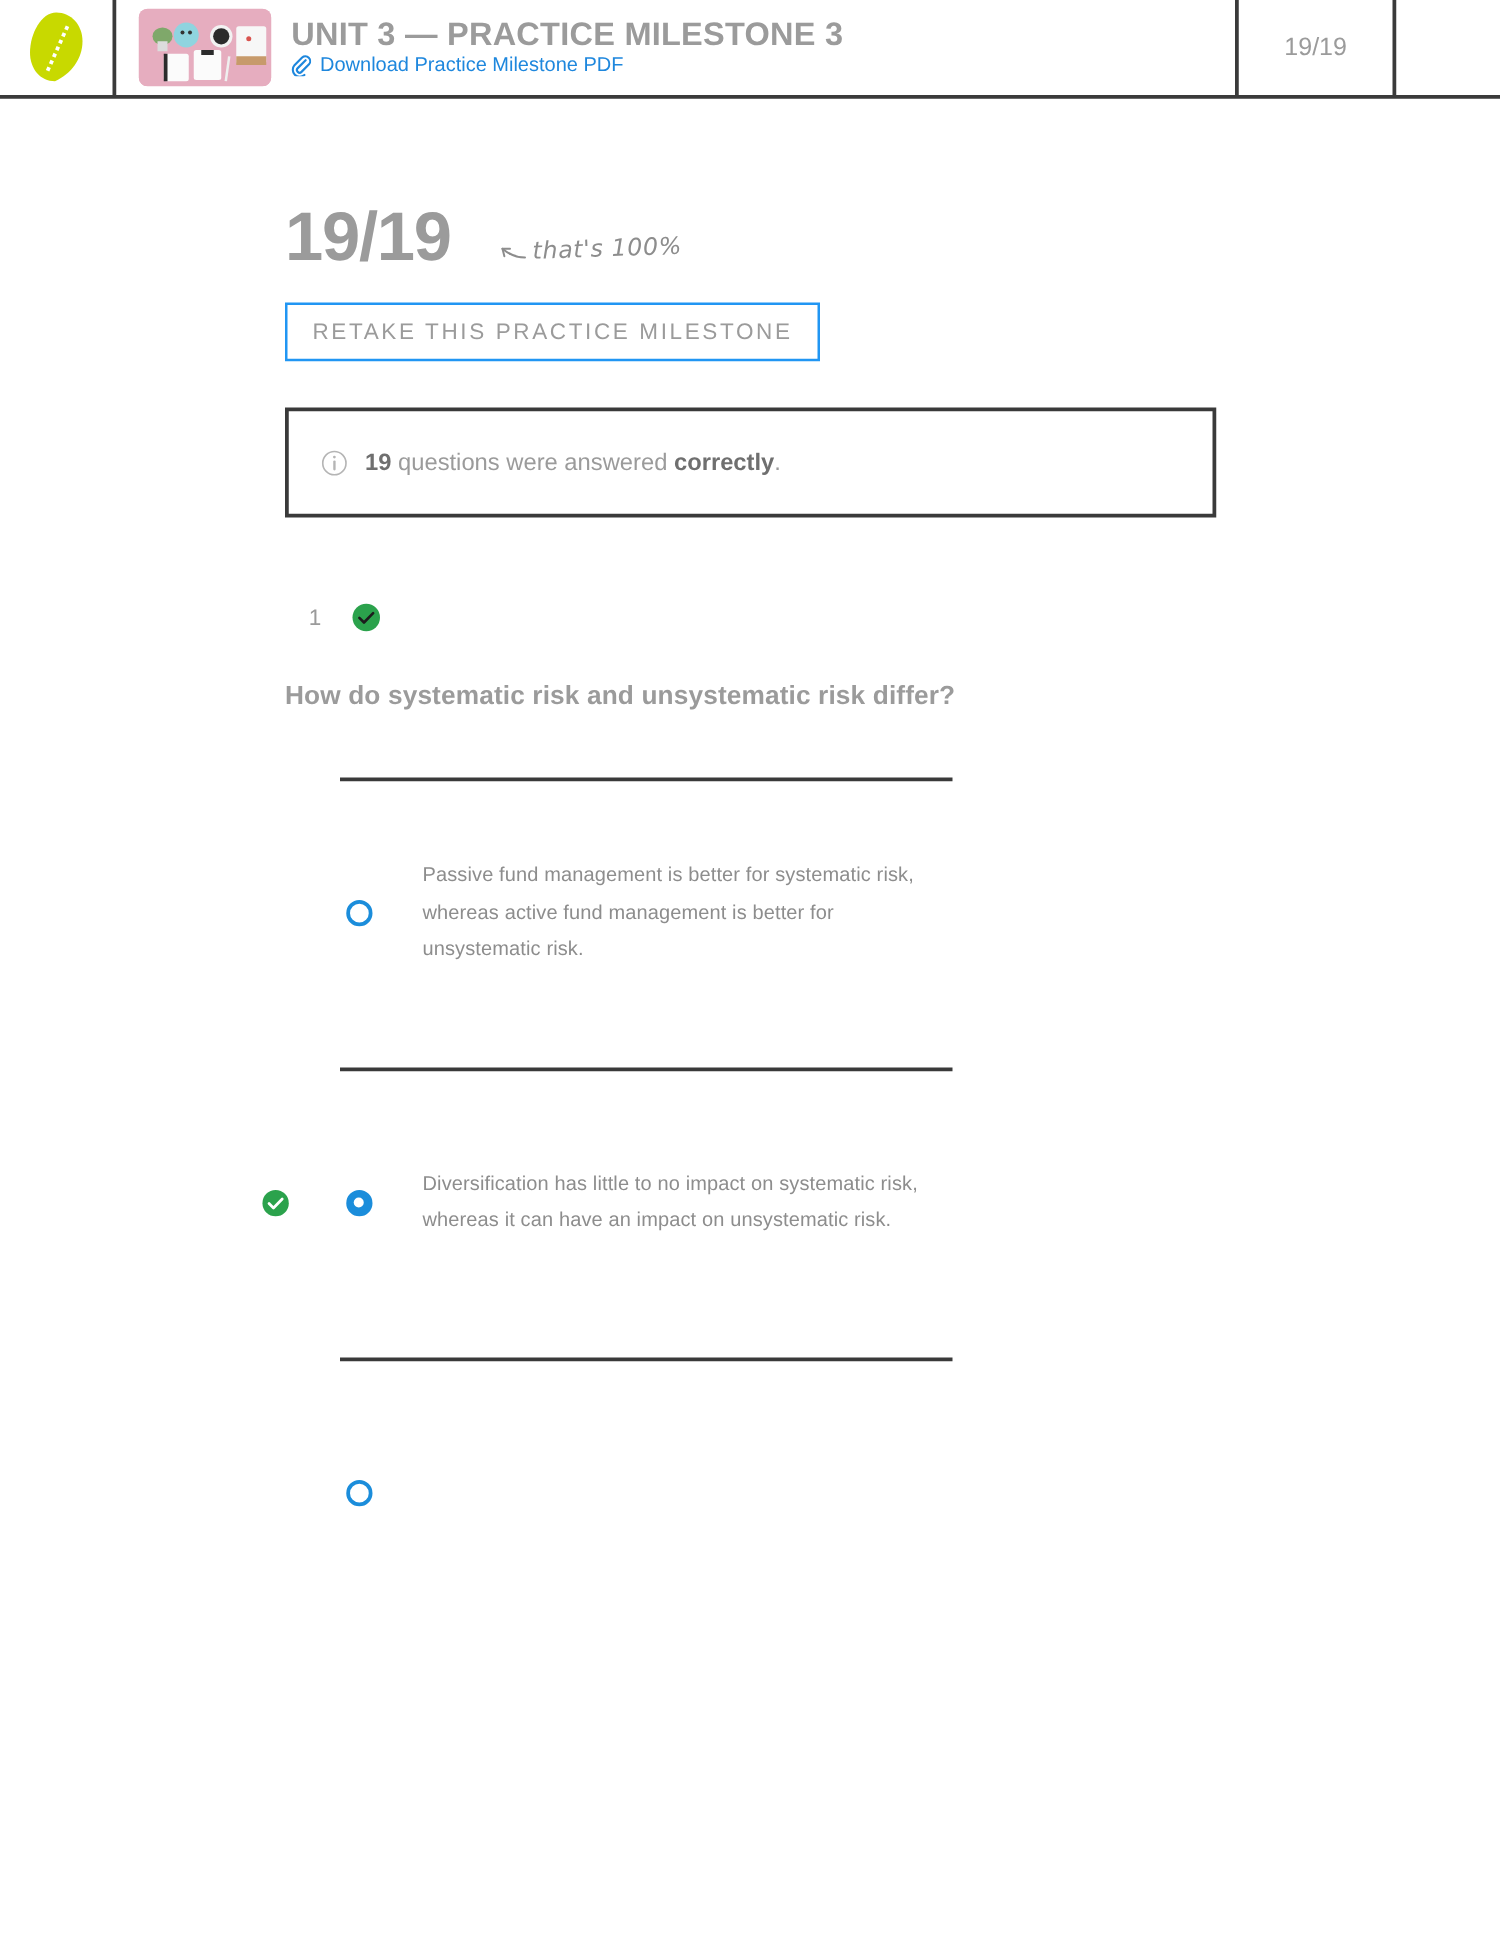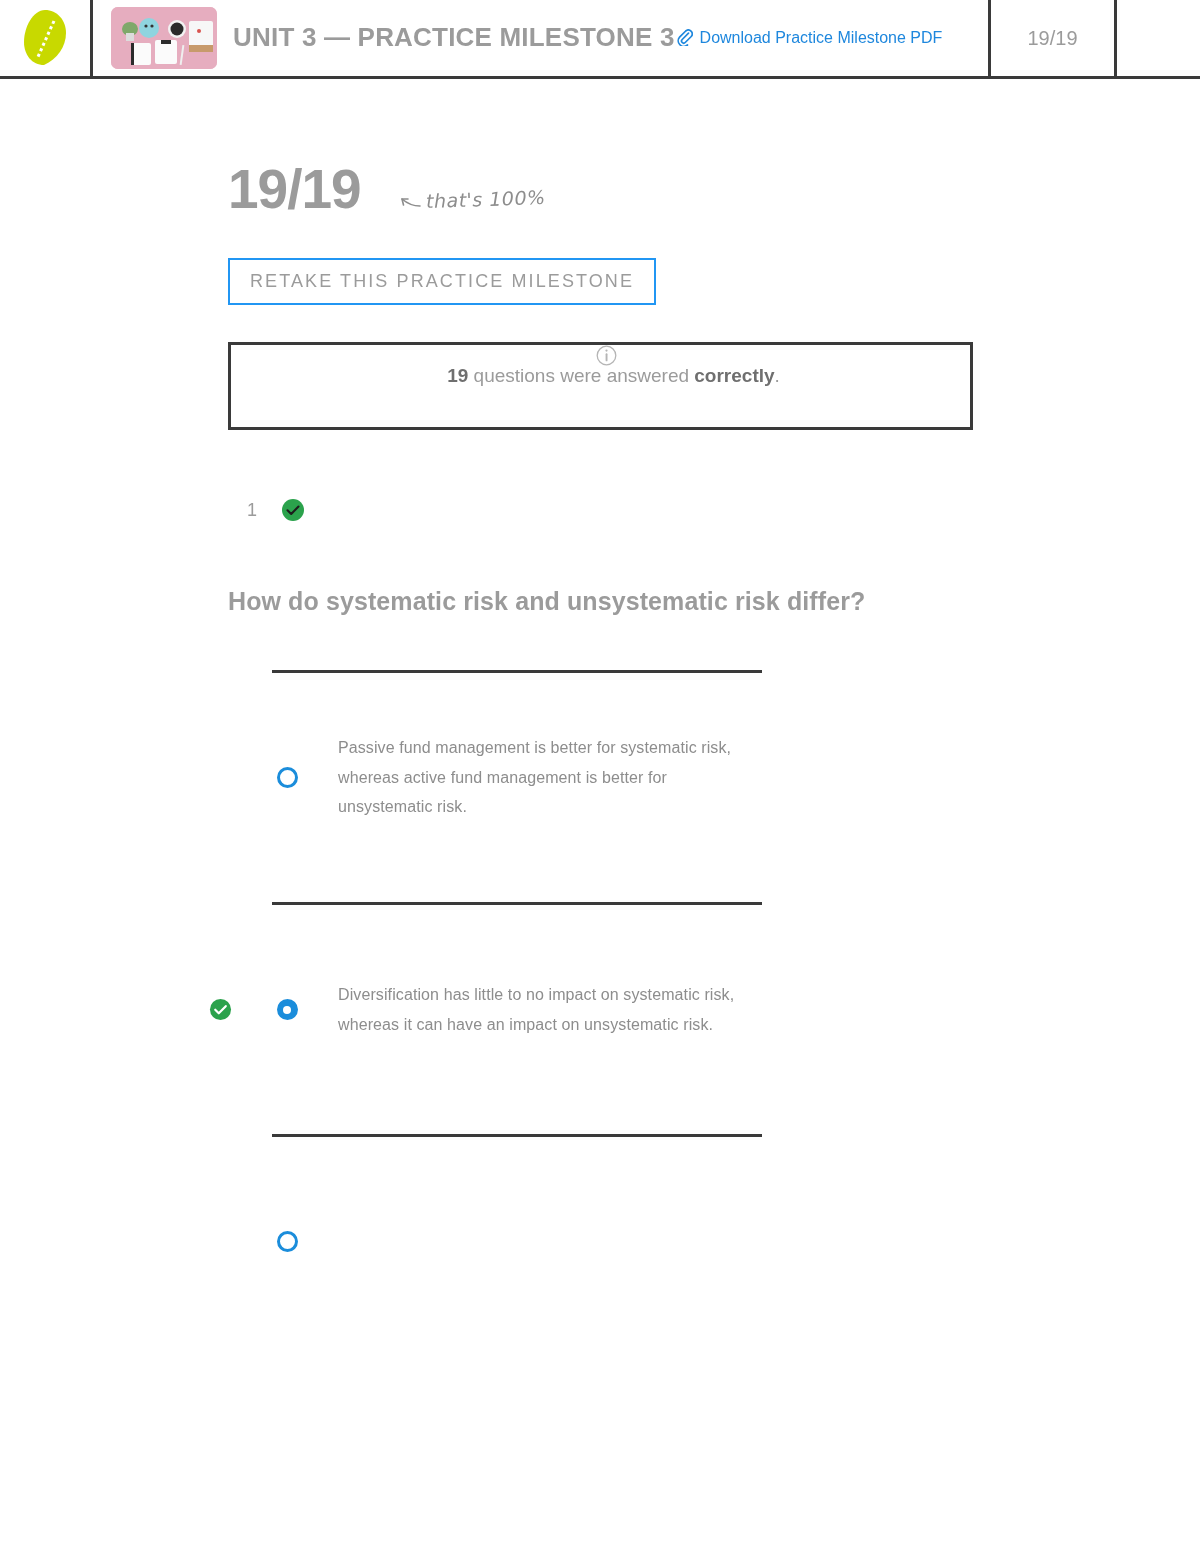--- a/index.html
+++ b/index.html
@@ -50,21 +50,21 @@
     height: 62px;
     min-width: 106px;
     border-radius: 7px;
     background: #e8b4c4;
     position: relative;
     overflow: hidden;
     margin-right: 16px;
   }
   .thumb svg { display: block; width: 100%; height: 100%; }
 
-  .title-text-wrap { display: flex; flex-direction: row; justify-content: center; gap: 2px; }
+  .title-text-wrap { display: flex; flex-direction: column; justify-content: center; gap: 2px; }
 
   .unit-title {
     font-size: 26px;
     font-weight: bold;
     color: #9b9b9b;
     letter-spacing: 0.2px;
     line-height: 1.05;
     white-space: nowrap;
   }
 
@@ -131,42 +131,41 @@
     font-size: 19px;
     color: #8d8d8d;
     font-style: italic;
     letter-spacing: 0.5px;
     transform: rotate(-2deg);
   }
 
   .retake-btn {
     display: inline-flex;
     align-items: center;
-    margin-top: 41px;
+    margin-top: 25px;
     height: 47px;
     padding: 0 20px;
     border: 2px solid #2196f3;
     background: #ffffff;
     color: #9b9b9b;
     font-size: 18px;
     font-weight: 500;
     letter-spacing: 2.1px;
     cursor: pointer;
     font-family: "Liberation Sans", sans-serif;
   }
 
   .info-box {
     margin-top: 37px;
     width: 745px;
     height: 88px;
     border: 3px solid #3a3a3a;
     display: flex;
     align-items: center;
     padding-left: 26px;
-    flex-direction: column;
   }
   .info-icon { width: 21px; height: 21px; margin-right: 14px; flex: none; }
   .info-text {
     font-size: 19px;
     color: #9b9b9b;
     line-height: 1;
   }
   .info-text b { color: #6f6f6f; font-weight: bold; }
 
   
@@ -179,22 +178,22 @@
   .q-num {
     width: 30px;
     font-size: 18px;
     color: #9b9b9b;
     text-align: left;
     padding-left: 19px;
   }
   .q-status-badge { margin-left: 23px; width: 24px; height: 24px; display: block; }
 
   .q-text {
-    margin-top: 60px;
-    font-size: 25px;
+    margin-top: 34px;
+    font-size: 21px;
     font-weight: bold;
     color: #9b9b9b;
     letter-spacing: 0.1px;
     line-height: 1.3;
   }
 
   .options { margin-top: 52px; }
 
   .option {
     position: relative;

